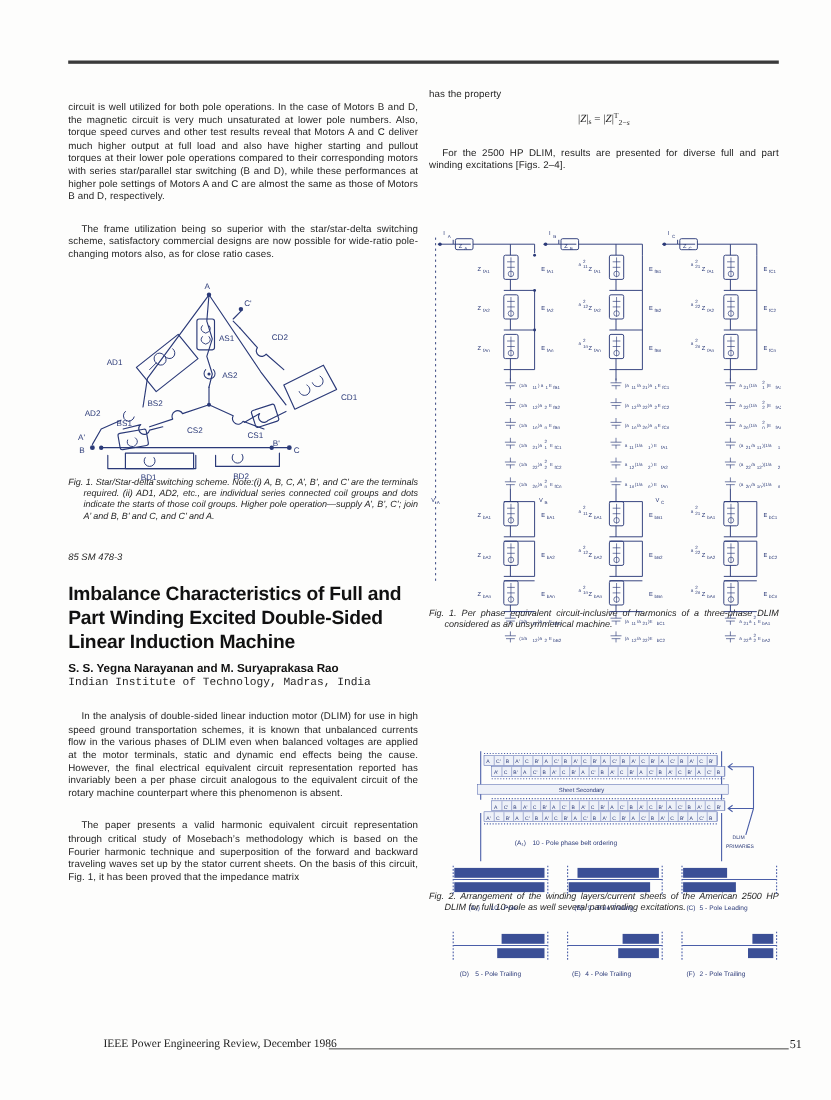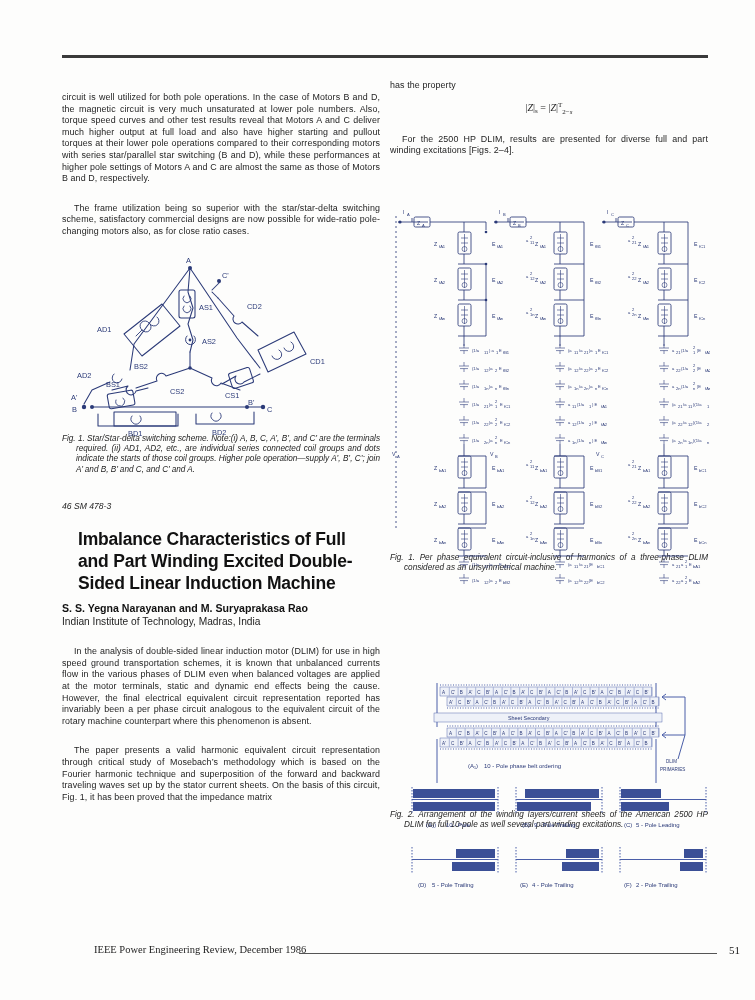--- a/index.html
+++ b/index.html
@@ -47,33 +47,33 @@
     text-align:justify;
   }
   .caption .lead{}
 
   
   .ident{font-size:8.6px;line-height:11px;font-style:italic;color:#242424;}
 
   h1.title{
     font-family:"Liberation Sans", sans-serif;
     font-size:17.5px;line-height:22px;font-weight:bold;
-    margin:16px 0 8px 16px;color:#111;letter-spacing:-.2px;
+    margin:16px 0 8px 0;color:#111;letter-spacing:-.2px;
   }
   .authors{font-size:10.6px;font-weight:bold;line-height:13px;color:#111;margin:0;}
-  .affil{font-size:10.2px;line-height:13px;color:#242424;margin:0 0 11px 0;}
+  .affil{font-size:10.2px;line-height:13px;color:#242424;margin:0 0 11px 0;font-family:Liberation Mono, monospace;}
 
   
   .footer{position:absolute;left:62px;top:944px;width:646px;height:14px;margin-left:32px;}
   .footer .jrnl{
     position:absolute;left:0;top:0;font-family:"Liberation Serif", serif;
     font-size:10.5px;color:#232323;white-space:nowrap;
   }
   .footer .rule{position:absolute;left:205px;top:9px;width:418px;height:1px;background:#555;}
-  .footer .pg{position:absolute;right:0;top:0;font-family:"Liberation Serif", serif;font-size:11px;color:#232323;}
+  .footer .pg{position:absolute;right:11px;top:0;font-family:"Liberation Serif", serif;font-size:11px;color:#232323;}
 
   
   .fig-sd{position:absolute;left:62px;top:252px;width:318px;height:185px;}
   .fig-sd svg{display:block;}
   .sdlabel{font-family:"Liberation Sans",sans-serif;font-size:7.4px;fill:#2b3a78;}
 
   
   .fig-eq{position:absolute;left:390px;top:200px;width:320px;height:388px;}
   .circ-txt{font-family:"Liberation Sans",sans-serif;font-size:5.2px;fill:#2b3a78;}
   .circ-txt-s{font-family:"Liberation Sans",sans-serif;font-size:4.1px;fill:#2b3a78;}
@@ -103,21 +103,21 @@
 
     <div style="height:196px"></div>
 
     <div class="caption">
       <span class="lead">Fig. 1.</span>
       <span>Star/Star-delta switching scheme. Note:(i) A, B, C, A’, B’, and C’ are the terminals required. (ii) AD1, AD2, etc., are individual series connected coil groups and dots indicate the starts of those coil groups. Higher pole operation—supply A’, B’, C’; join A’ and B, B’ and C, and C’ and A.</span>
     </div>
 
     <div style="height:26px"></div>
 
-    <div class="ident">46 SM 478-3</div>
+    <div class="ident">85 SM 478-3</div>
 
     <h1 class="title">Imbalance Characteristics of Full and Part Winding Excited Double-Sided Linear Induction Machine</h1>
     <p class="authors">S. S. Yegna Narayanan and M. Suryaprakasa Rao</p>
     <p class="affil">Indian Institute of Technology, Madras, India</p>
 
     <p class="body indent">In the analysis of double-sided linear induction motor (DLIM) for use in high speed ground transportation schemes, it is known that unbalanced currents flow in the various phases of DLIM even when balanced voltages are applied at the motor terminals, static and dynamic end effects being the cause. However, the final electrical equivalent circuit representation reported has invariably been a per phase circuit analogous to the equivalent circuit of the rotary machine counterpart where this phenomenon is absent.</p>
     <p class="body indent">The paper presents a valid harmonic equivalent circuit representation through critical study of Mosebach’s methodology which is based on the Fourier harmonic technique and superposition of the forward and backward traveling waves set up by the stator current sheets. On the basis of this circuit, Fig. 1, it has been proved that the impedance matrix</p>
   </div>
 
   <div class="col col-right">

